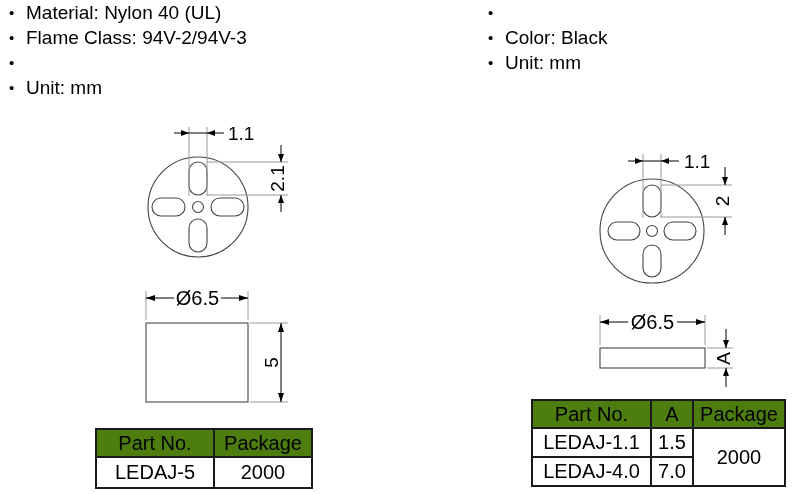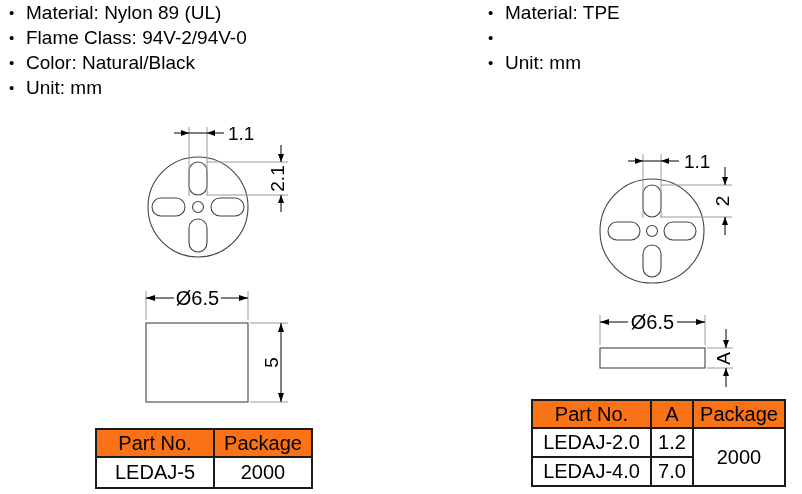--- a/index.html
+++ b/index.html
@@ -19,58 +19,57 @@
   .drawing-layer .arrow { fill:#000000; stroke:none; }
   .drawing-layer text { font-family:"Liberation Sans", sans-serif; font-size:19px; fill:#000; stroke:none; }
   .drawing-layer text.big { font-size:20px; }
   .parts-table {
     position:absolute; border-collapse:collapse; table-layout:fixed;
     font-size:20px; text-align:center; border:2px solid #000;
   }
   .parts-table th, .parts-table td {
     border:2px solid #1a1a1a; font-weight:normal; padding:0; vertical-align:middle;
   }
-  .parts-table th { background:#f97316; height:26px; }
+  .parts-table th { background:#4d7c0f; height:26px; }
   .parts-table td { background:#ffffff; }
   .table-left  { left:95px;  top:428px; }
   .table-left td { height:29px;margin-left:32px; }
   .table-right { left:531px; top:399px; }
   .table-right td { height:27px; }
 </style>
 </head>
 <body>
 
 <div class="page">
 
   <div class="specs specs-left">
     <div class="spec-item">
         <span class="bullet">•</span>
-        <span>Material: Nylon 89 (UL)</span>
-      </div>
-    <div class="spec-item">
-        <span class="bullet">•</span>
-        <span>Flame Class: 94V-2/94V-0</span>
-      </div>
-    <div class="spec-item">
-        <span class="bullet">•</span>
-        <span>Color: Natural/Black</span>
+        <span>Material: Nylon 40 (UL)</span>
+      </div>
+    <div class="spec-item">
+        <span class="bullet">•</span>
+        <span>Flame Class: 94V-2/94V-3</span>
+      </div>
+    <div class="spec-item">
+        <span class="bullet">•</span>
       </div>
     <div class="spec-item">
         <span class="bullet">•</span>
         <span>Unit: mm</span>
       </div>
   </div>
 
   <div class="specs specs-right">
     <div class="spec-item">
         <span class="bullet">•</span>
-        <span>Material: TPE</span>
-      </div>
-    <div class="spec-item">
-        <span class="bullet">•</span>
+      </div>
+    <div class="spec-item">
+        <span class="bullet">•</span>
+        <span>Color: Black</span>
       </div>
     <div class="spec-item">
         <span class="bullet">•</span>
         <span>Unit: mm</span>
       </div>
   </div>
 
   <svg class="drawing-layer" viewBox="0 0 802 494">
 
     <g>
@@ -188,22 +187,22 @@
       </colgroup>
     <thead>
       <tr>
         <th>Part No.</th>
         <th>A</th>
         <th>Package</th>
       </tr>
     </thead>
     <tbody>
       <tr>
-        <td>LEDAJ-2.0</td>
-        <td>1.2</td>
+        <td>LEDAJ-1.1</td>
+        <td>1.5</td>
         <td rowspan="2">2000</td>
       </tr>
       <tr>
         <td>LEDAJ-4.0</td>
         <td>7.0</td>
       </tr>
     </tbody>
   </table>
 
 </div>

